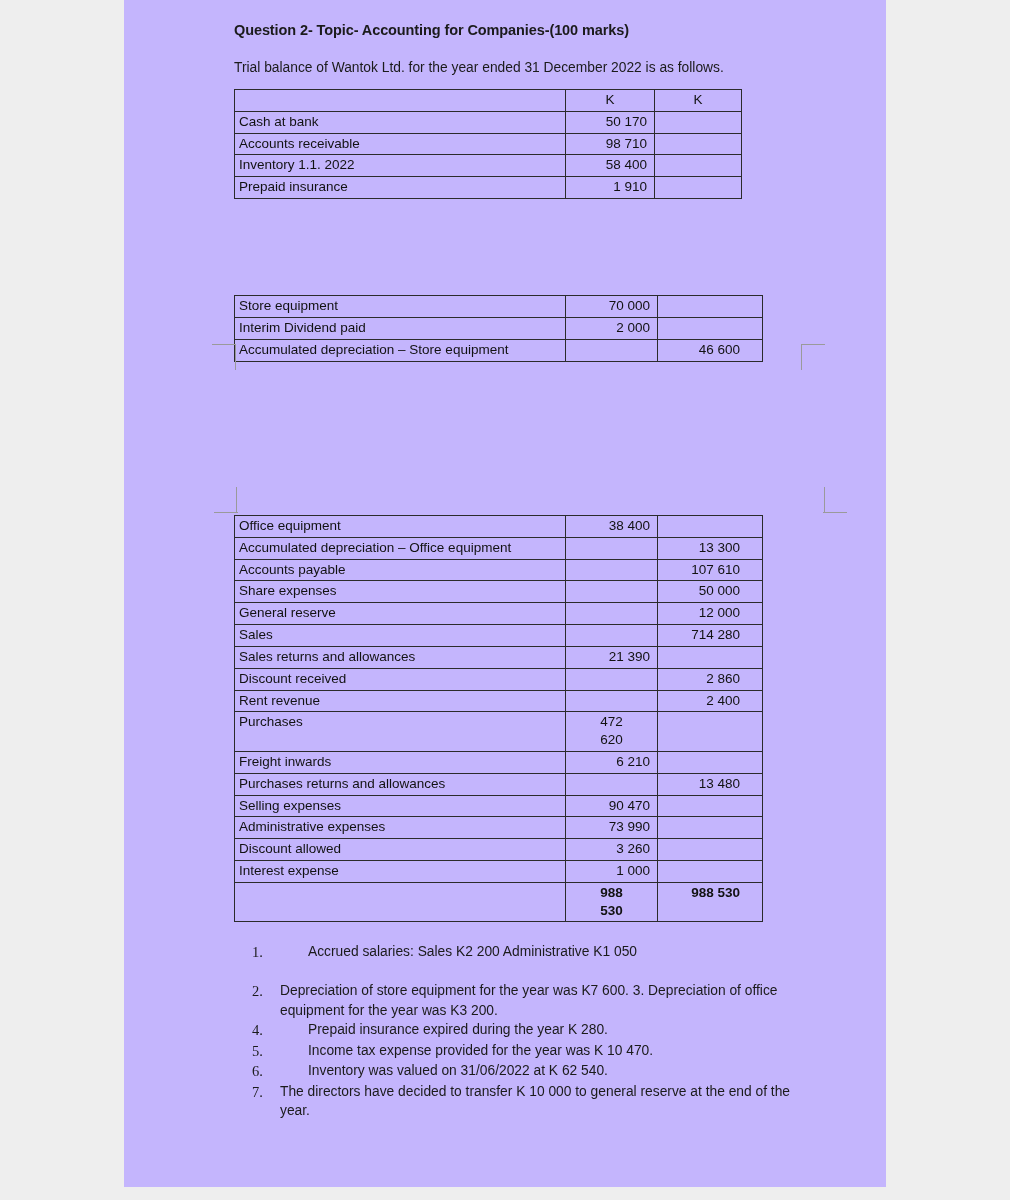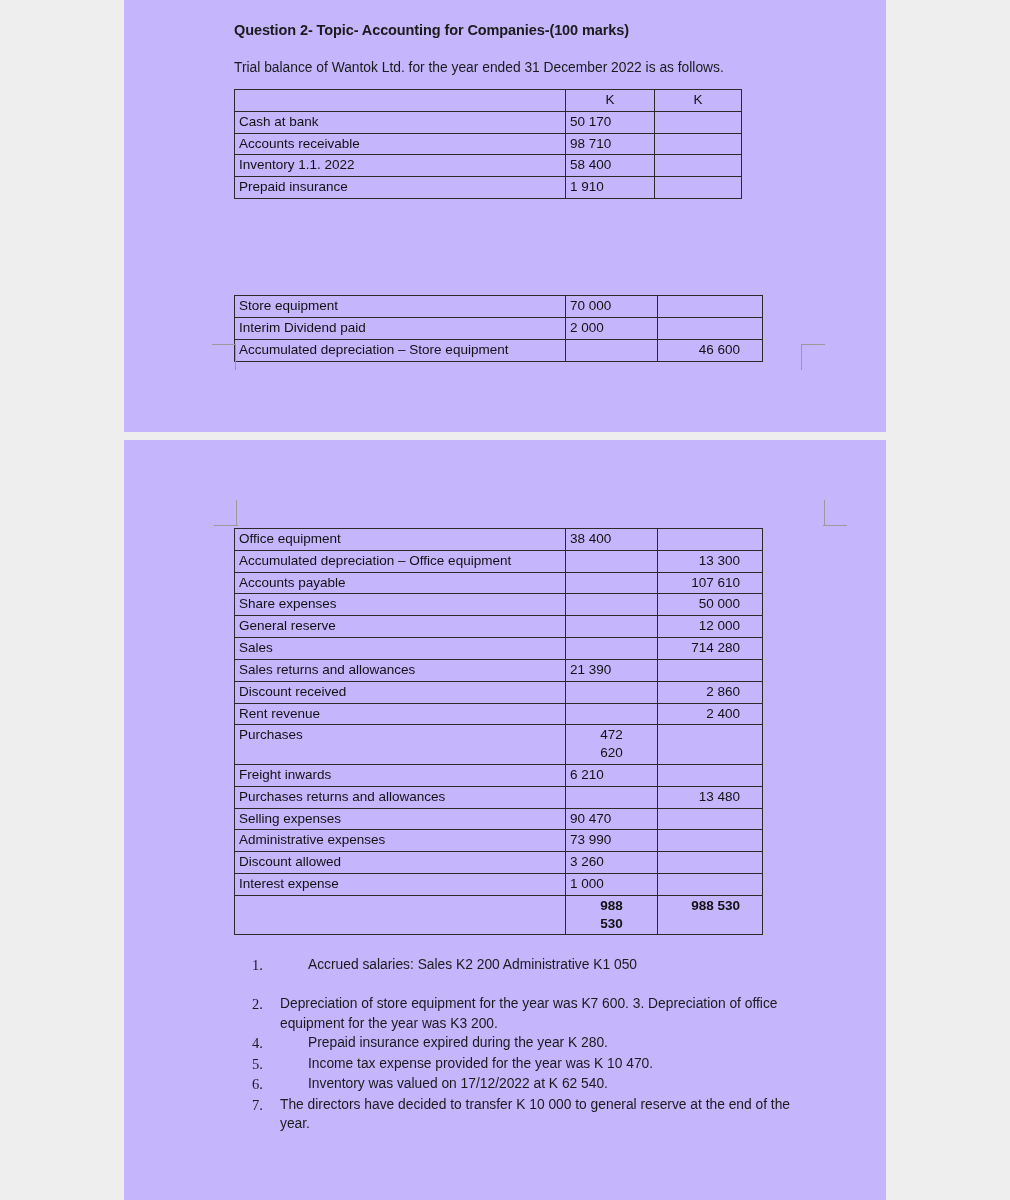--- a/index.html
+++ b/index.html
@@ -22,21 +22,21 @@
     height: 1200px;
   }
   .page {
     position: absolute;
     left: 124px;
     width: 762px;
     background: #c4b5fd;
     box-sizing: border-box;
   }
   #page-1 { top: 0px; height: 432px; }
-  #page-2 { top: 440px; height: 760px; }
+  #page-2 { top: 427px; height: 760px; }
 
   .page-gap {
     position: absolute;
     left: 124px;
     width: 762px;
     top: 432px;
     height: 8px;
     background: #eeeeee;
   }
 
@@ -87,21 +87,21 @@
     color: #121212;
   }
   table.tb td {
     border: 1px solid #2b2b2b;
     padding: 1px 4px 2px 4px;
     height: 17px;
     vertical-align: top;
     line-height: 1.32;
   }
   table.tb td.label { width: 322px; text-align: left; }
-  table.tb td.num   { width: 80px; text-align: left; padding-right: 7px; }
+  table.tb td.num   { width: 80px; text-align: right; padding-right: 7px; }
   table.tb td.num2  { width: 78px; text-align: right; padding-right: 22px; }
   table.tb td.hdr   { text-align: center; padding-right: 4px; }
   table.tb tr.total td { font-weight: bold; }
   table.tb td.wrapnum {
     text-align: center;
     padding-right: 4px;
     word-spacing: 340px;
     margin-top: 16px;
   }
 
@@ -331,21 +331,21 @@
           <span class="txt">Prepaid insurance expired during the year    K 280.</span>
         </div>
 
         <div class="li">
           <span class="marker">5.</span>
           <span class="txt">Income tax expense provided for the year was   K 10 470.</span>
         </div>
 
         <div class="li">
           <span class="marker">6.</span>
-          <span class="txt">Inventory was valued on 17/12/2022 at K 62 540.</span>
+          <span class="txt">Inventory was valued on 31/06/2022 at K 62 540.</span>
         </div>
 
         <div class="li">
           <span class="marker">7.</span>
           <span class="txt" style="margin-left:-46px; padding-left:46px;">The directors have decided to transfer K 10 000 to general reserve at the end of the year.</span>
         </div>
 
       </div>
 
     </div>

